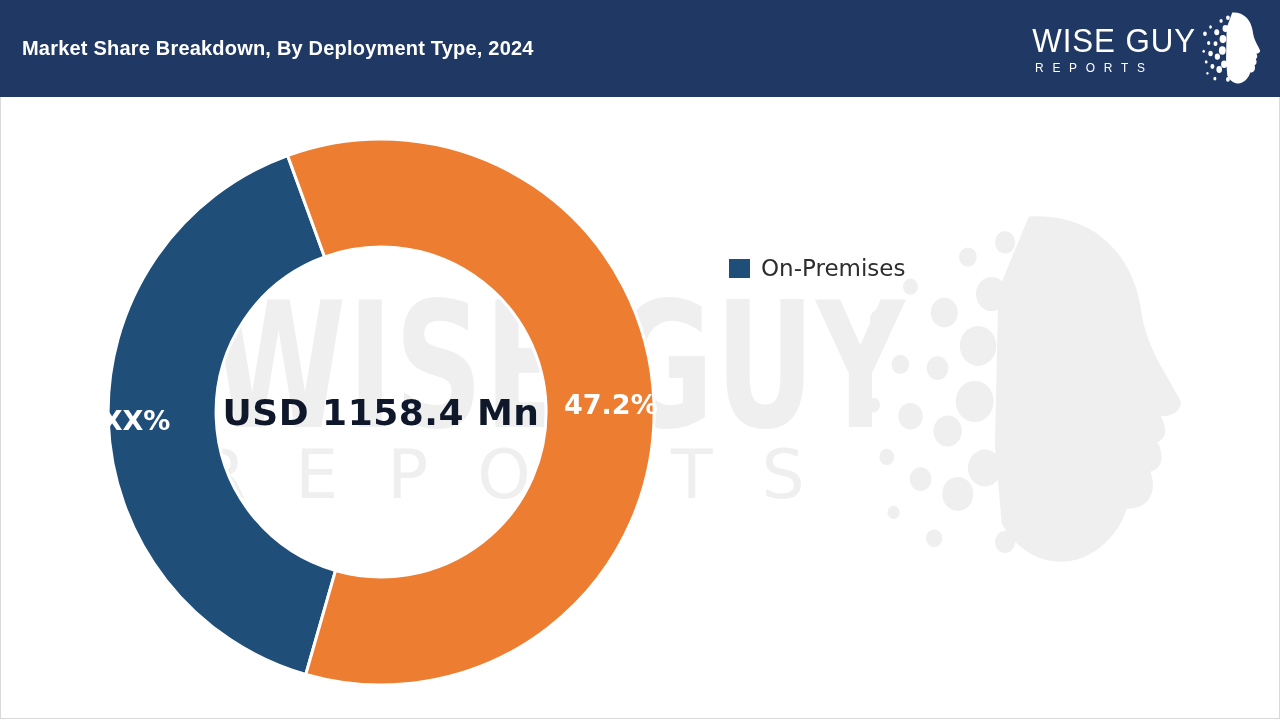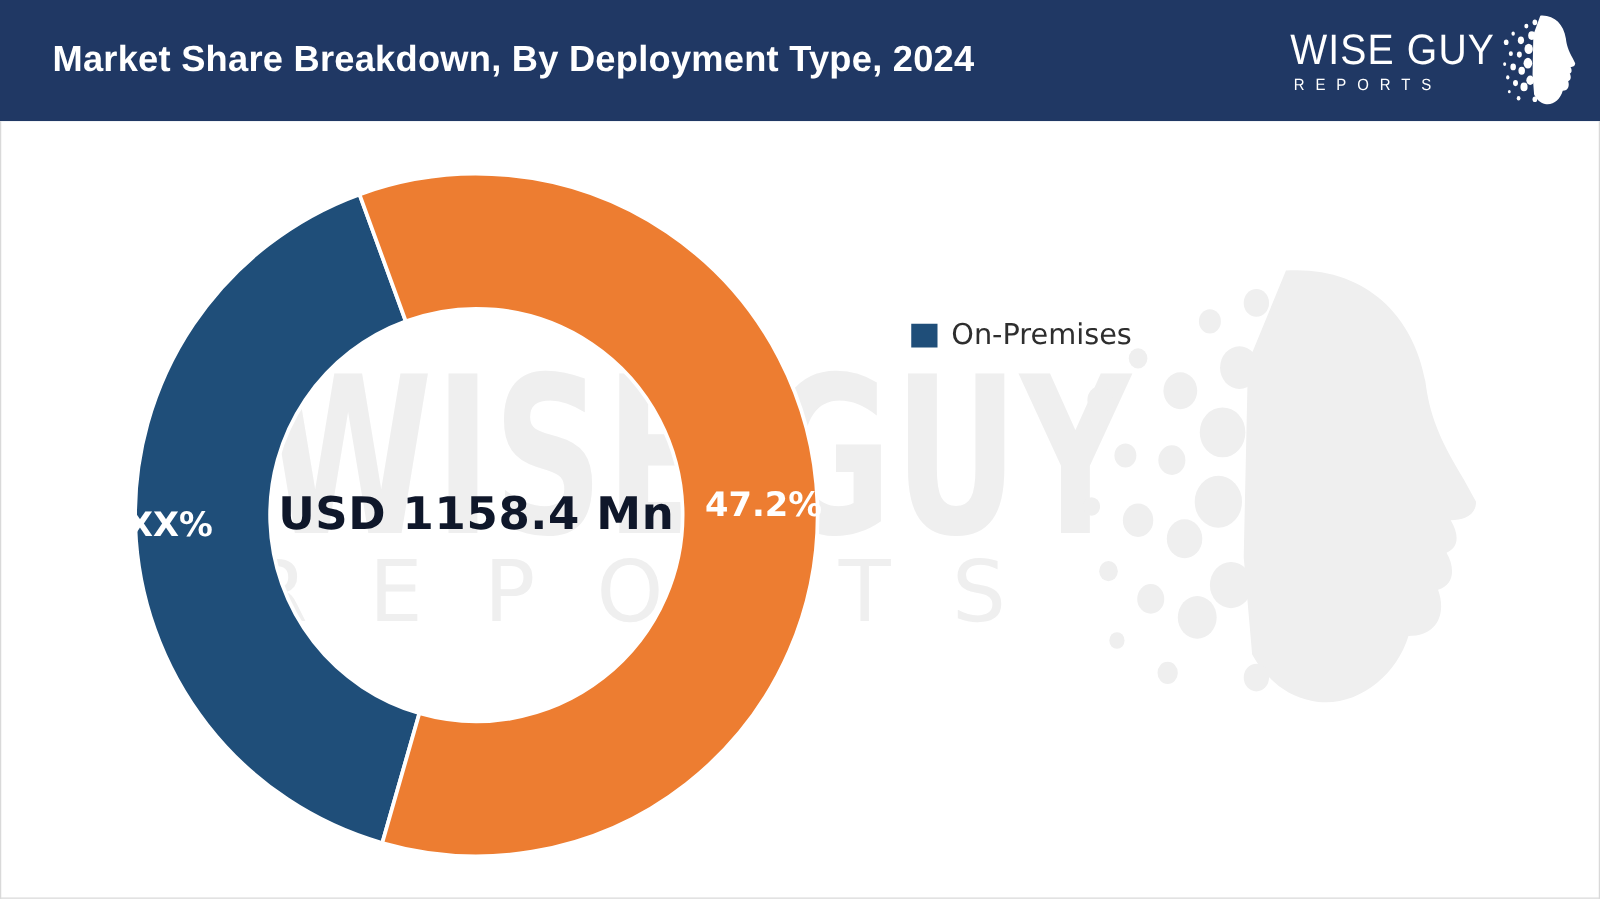--- a/index.html
+++ b/index.html
@@ -9,21 +9,21 @@
     -webkit-font-smoothing:antialiased;
   }
   
   .header{
     position:relative;width:1280px;height:97px;background:#203864;
     display:flex;align-items:center;justify-content:space-between;box-sizing:border-box;
     padding:0 18px 0 22px;
   }
   .title{
     color:#ffffff;font-family:"Liberation Sans",sans-serif;
-    font-size:29px;font-weight:bold;letter-spacing:.2px;white-space:nowrap;margin-left:20px;
+    font-size:20px;font-weight:bold;letter-spacing:.2px;white-space:nowrap;
   }
   .logo{display:flex;align-items:center;gap:4px;color:#ffffff;}
   .logo-text{display:flex;flex-direction:column;align-items:flex-start;transform:scaleX(.92);transform-origin:right;}
   .logo-line1{
     font-family:"Liberation Sans",sans-serif;font-size:34px;font-weight:500;
     letter-spacing:1px;line-height:1;color:#fff;
   }
   .logo-line2{
     font-family:"Liberation Sans",sans-serif;font-size:13px;font-weight:400;
     letter-spacing:9.5px;line-height:1;margin-top:4px;color:#fff;text-indent:3px;

